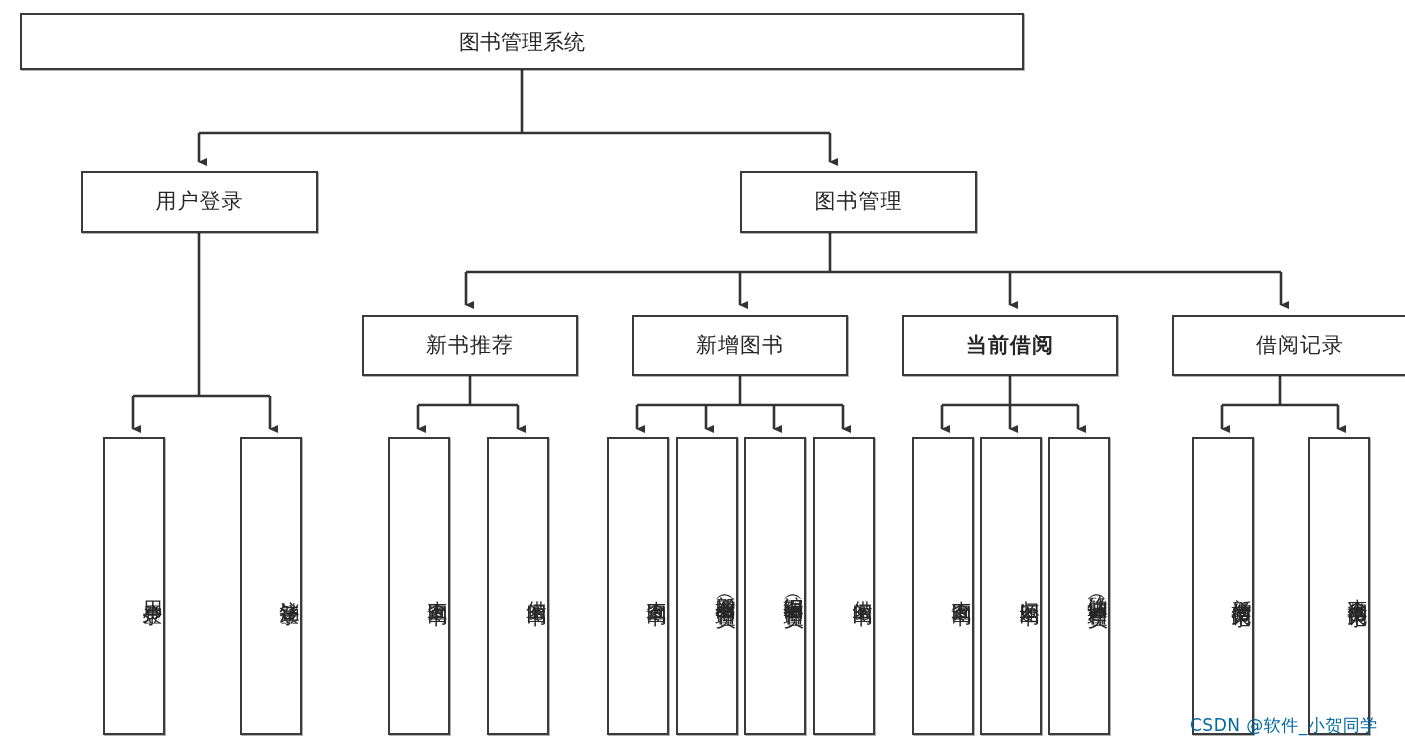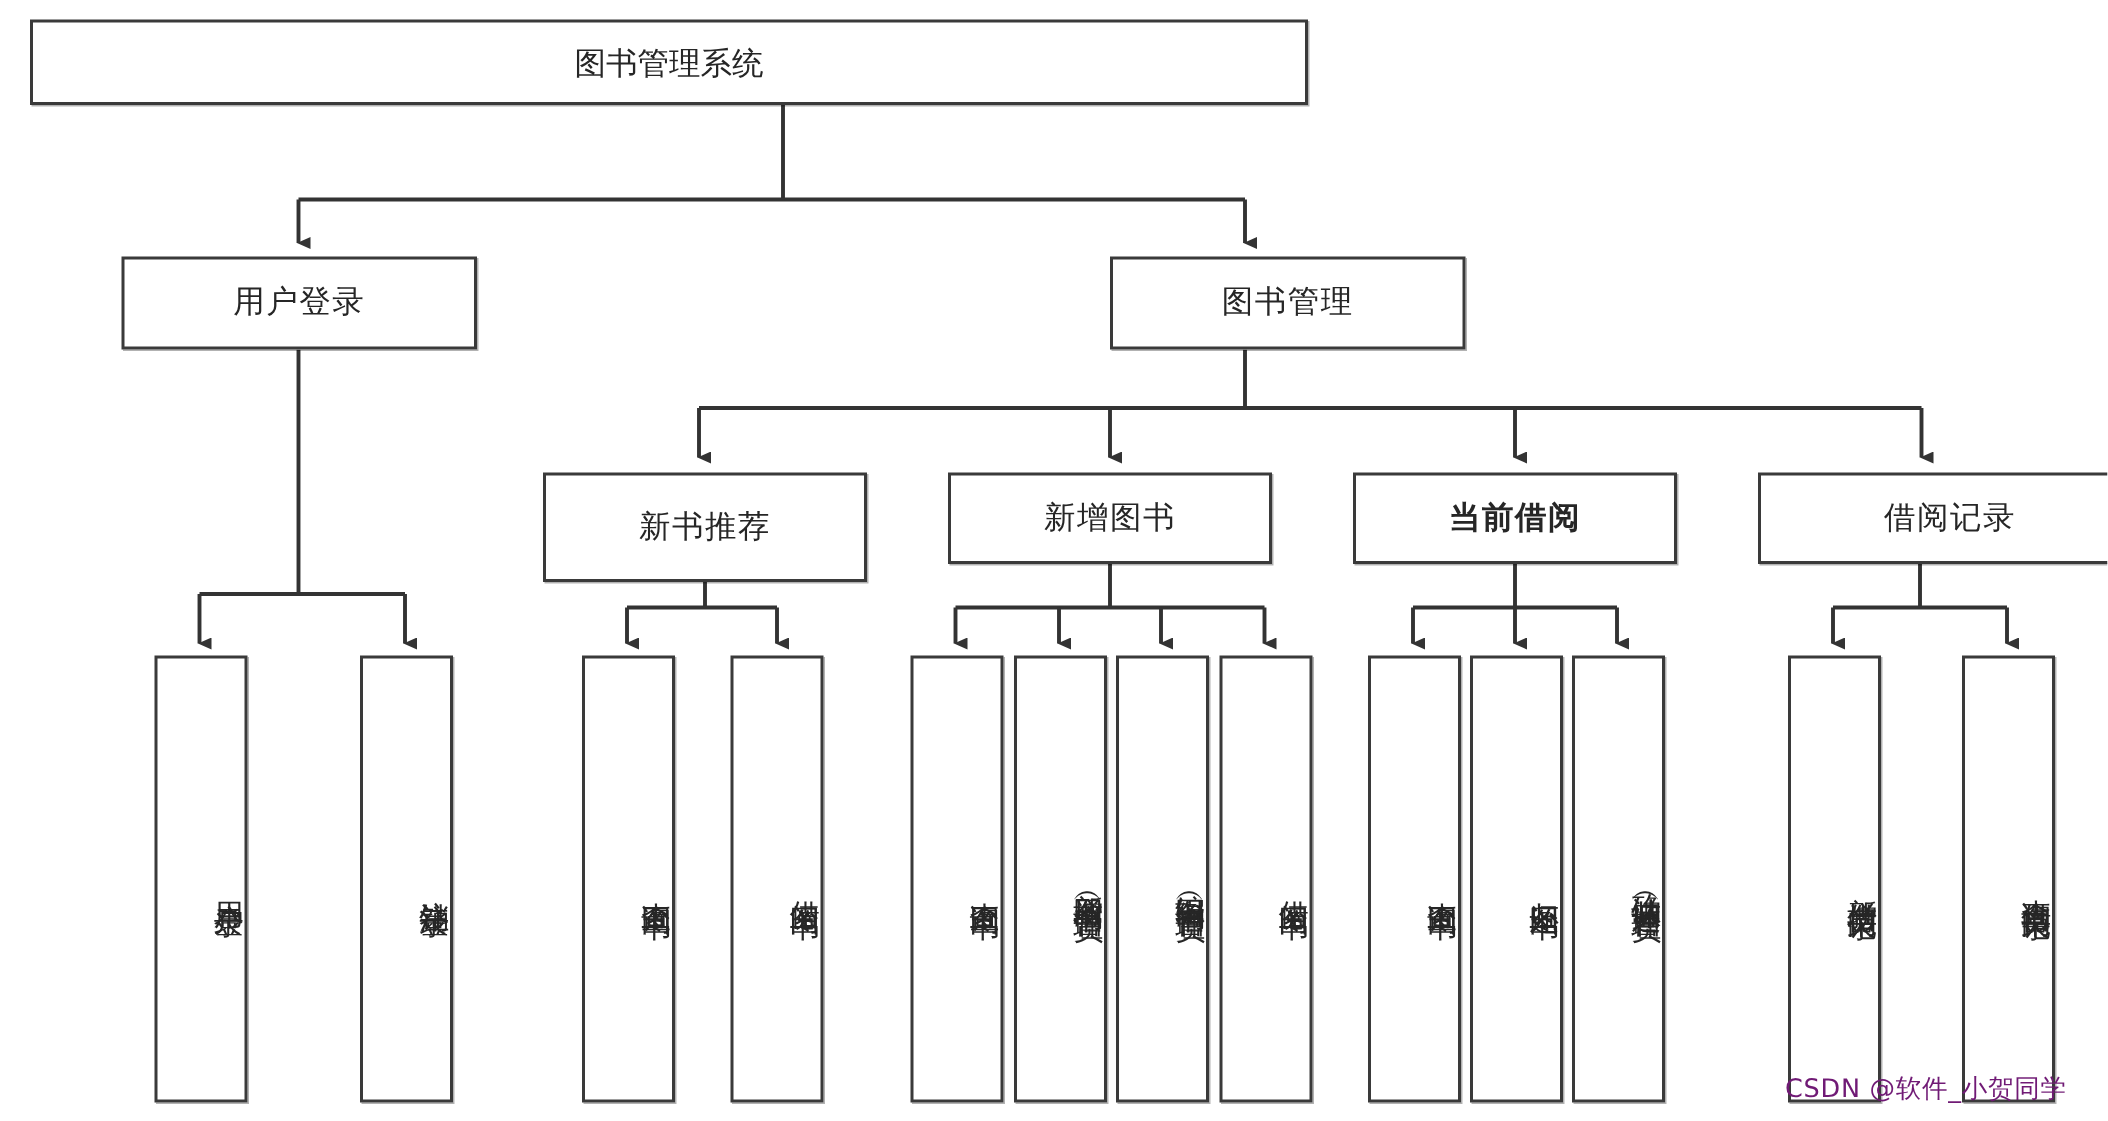--- a/index.html
+++ b/index.html
@@ -56,21 +56,21 @@
     padding-top: 6px;
   }
   .node.vert .vlabel {
     writing-mode: vertical-rl;
     text-orientation: upright;
     display: block;
     white-space: nowrap;
   }
   .watermark {
     position: absolute;
-    color: #701a75;
+    color: #0369a1;
     font-size: 17px;
     letter-spacing: 0.5px;
     white-space: nowrap;
     user-select: none;
   }
 </style>
 </head>
 <body>
 
 <div id="canvas">
@@ -118,32 +118,32 @@
       <path d="M1010,405 L1010,429" marker-end="url(#arrow)"></path>
       <path d="M1078,405 L1078,429" marker-end="url(#arrow)"></path>
 
       <path d="M1280,376 L1280,405"></path>
       <path d="M1222,405 L1338,405"></path>
       <path d="M1222,405 L1222,429" marker-end="url(#arrow)"></path>
       <path d="M1338,405 L1338,429" marker-end="url(#arrow)"></path>
     </g>
   </svg>
 
-  <div class="node root" style="left:20px; top:13px; width:852px; height:57px;font-family:Liberation Mono, monospace;">
+  <div class="node root" style="left:20px; top:13px; width:1004px; height:57px;font-family:Liberation Mono, monospace;">
     <span>图书管理系统</span>
   </div>
 
   <div class="node horiz" style="left:81px; top:171px; width:237px; height:62px;">
     <span>用户登录</span>
   </div>
   <div class="node horiz" style="left:712px; top:171px; width:237px; height:62px;margin-left:28px;">
     <span>图书管理</span>
   </div>
 
-  <div class="node horiz" style="left:362px; top:315px; width:216px; height:73px;">
+  <div class="node horiz" style="left:362px; top:315px; width:216px; height:61px;">
     <span>新书推荐</span>
   </div>
   <div class="node horiz" style="left:632px; top:315px; width:216px; height:61px;">
     <span>新增图书</span>
   </div>
   <div class="node horiz" style="left:902px; top:315px; width:216px; height:61px;font-weight:bold;">
     <span>当前借阅</span>
   </div>
   <div class="node horiz" style="left:1172px; top:315px; width:256px; height:61px;">
     <span>借阅记录</span>

